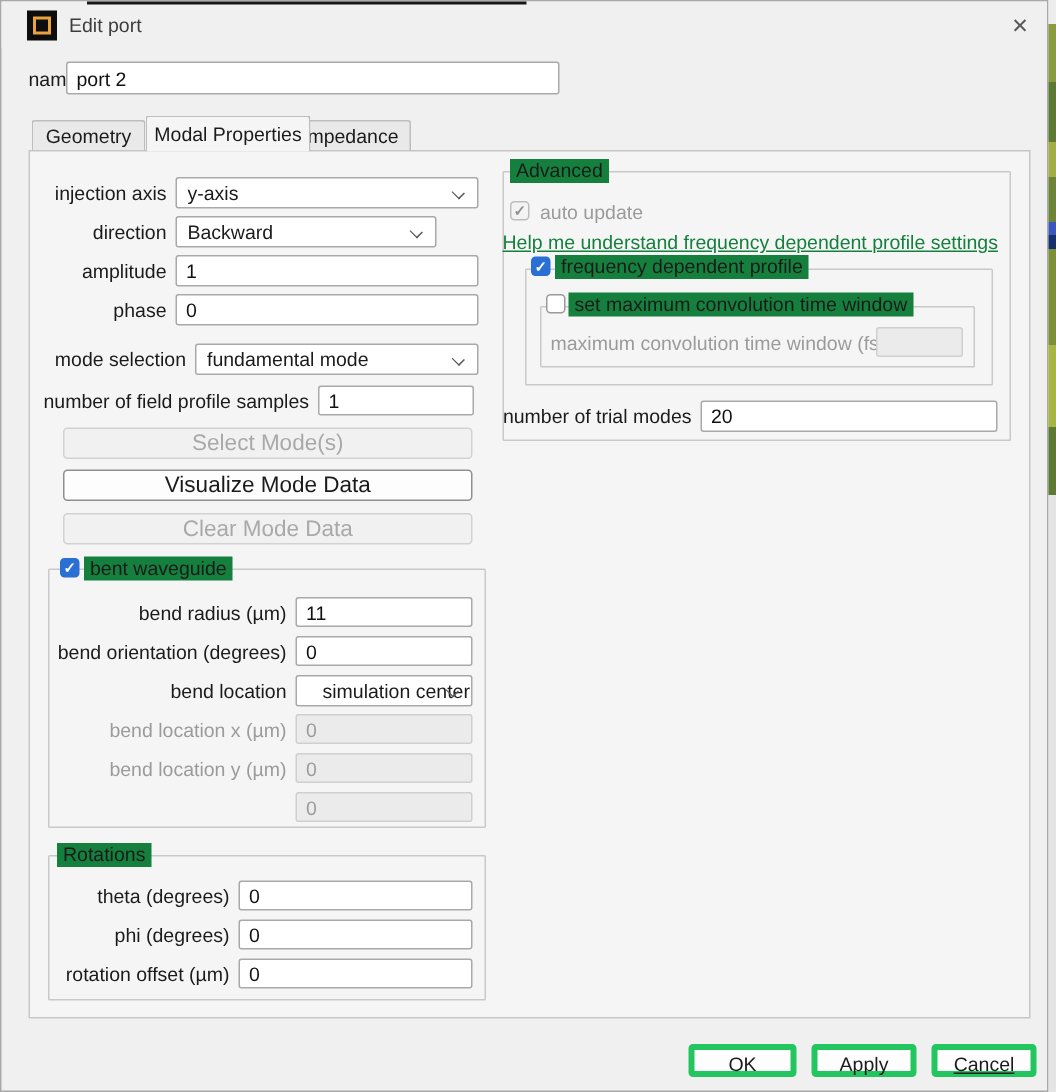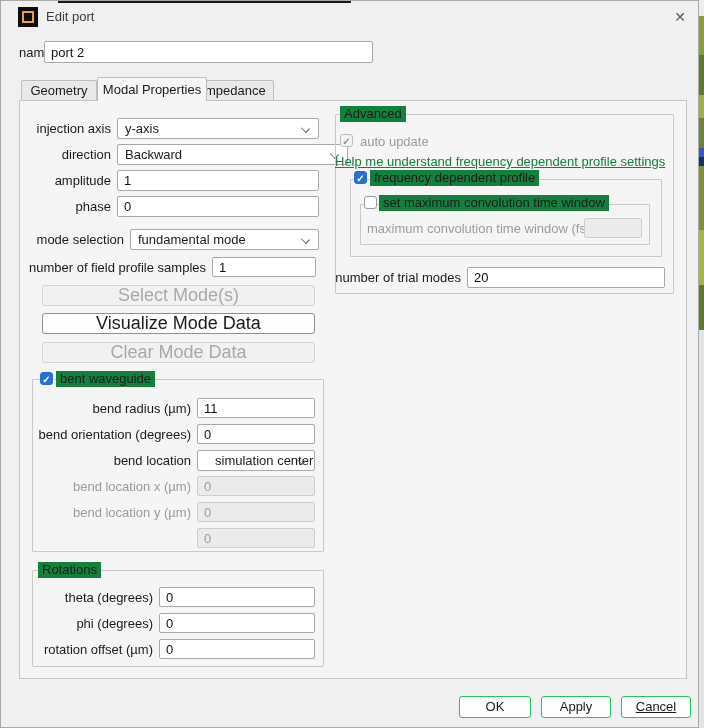--- a/index.html
+++ b/index.html
@@ -33,36 +33,36 @@
   
   .panel { position:absolute; left:18px; top:99px; width:668px; height:579px; background:#f5f5f5; border:1px solid #c6c6c6; z-index:1; }
   .panel * { position:absolute; }
 
   .lbl { height:21px; line-height:21px; text-align:right; white-space:nowrap; }
   .lbl.dis { color:#9b9b9b; }
 
   .combo { background:#fff; border:1px solid #a9a9a9; border-radius:2px; height:21px; line-height:19px; padding-left:7px; }
   .combo .chev { position:absolute; right:9px; top:6px; width:7px; height:7px; border-right:1.4px solid #5a5a5a; border-bottom:1.4px solid #5a5a5a; transform:rotate(45deg) scale(1,0.8); }
 
-  .pbtn { border:1px solid #8f8f8f; border-radius:3px; background:#fdfdfd; text-align:center; line-height:19px; height:21px; font-size:18px; }
+  .pbtn { border:1px solid #8f8f8f; border-radius:3px; background:#fdfdfd; text-align:center; line-height:19px; height:21px; font-size:15px; }
   .pbtn.dis { border-color:#d2d2d2; background:#f1f1f1; color:#a9a9a9; }
 
   .grp { border:1px solid #c9c9c9; border-radius:1px; background:transparent; }
   .grp-title { height:16px; line-height:16px; background:#15803d; padding:0 4px; white-space:nowrap; text-align:right; }
 
   .cb { width:13px; height:13px; border-radius:3px; border:1px solid #9a9a9a; background:#fff; text-align:center; }
   .cb.on { background:#2a6fd3; border-color:#2a6fd3; }
   .cb .mark { position:static; color:#fff; font-size:10px; line-height:13px; font-weight:bold; display:block; }
   .cb.disab { background:#f3f3f3; border-color:#bdbdbd; }
   .cb.disab .mark { color:#8f8f8f; }
 
   .link { color:#15803d; text-decoration:underline; white-space:nowrap; cursor:pointer; }
 
   
-  .fbtn { position:absolute; top:695px; height:22px; border:1px solid #22c55e; border-radius:3px; background:#fdfdfd; text-align:center; line-height:20px; }
+  .fbtn { position:absolute; top:695px; height:22px; border:4px solid #22c55e; border-radius:3px; background:#fdfdfd; text-align:center; line-height:20px; }
   .fbtn-ok { left:458px; width:72px; }
   .fbtn-apply { left:540px; width:70px; }
   .fbtn-cancel { left:620px; width:70px;text-decoration:underline; }
 
   
   .bg-strip { position:absolute; left:699px; top:0; width:5px; height:728px;
     background:linear-gradient(#ededed 0 16px, #8a9c3e 16px 55px, #5d7a33 55px 95px, #a3ad45 95px 118px, #6d8436 118px 148px, #3a57c0 148px 157px, #16306e 157px 166px, #7d9038 166px 230px, #a8b540 230px 285px, #5d7a33 285px 330px, #e4e4e4 330px 100%); }
 </style>
 </head>
 <body>
@@ -87,21 +87,21 @@
 
   <div class="panel">
 
     <span class="lbl" style="left:0;top:17px;width:91px">injection axis</span>
     <div class="combo" style="left:97px;top:17px;width:202px">
       <span style="position:static">y-axis</span>
       <span class="chev"></span>
     </div>
 
     <span class="lbl" style="left:0;top:43px;width:91px">direction</span>
-    <div class="combo" style="left:97px;top:43px;width:231px">
+    <div class="combo" style="left:97px;top:43px;width:174px">
       <span style="position:static">Backward</span>
       <span class="chev"></span>
     </div>
 
     <span class="lbl" style="left:0;top:69px;width:91px">amplitude</span>
     <input class="inp" style="left: 97px; top: 69px; width: 202px; height: 21px;" readonly="" value="1">
 
     <span class="lbl" style="left:0;top:95px;width:91px">phase</span>
     <input class="inp" style="left: 97px; top: 95px; width: 202px; height: 21px;" readonly="" value="0">
 

